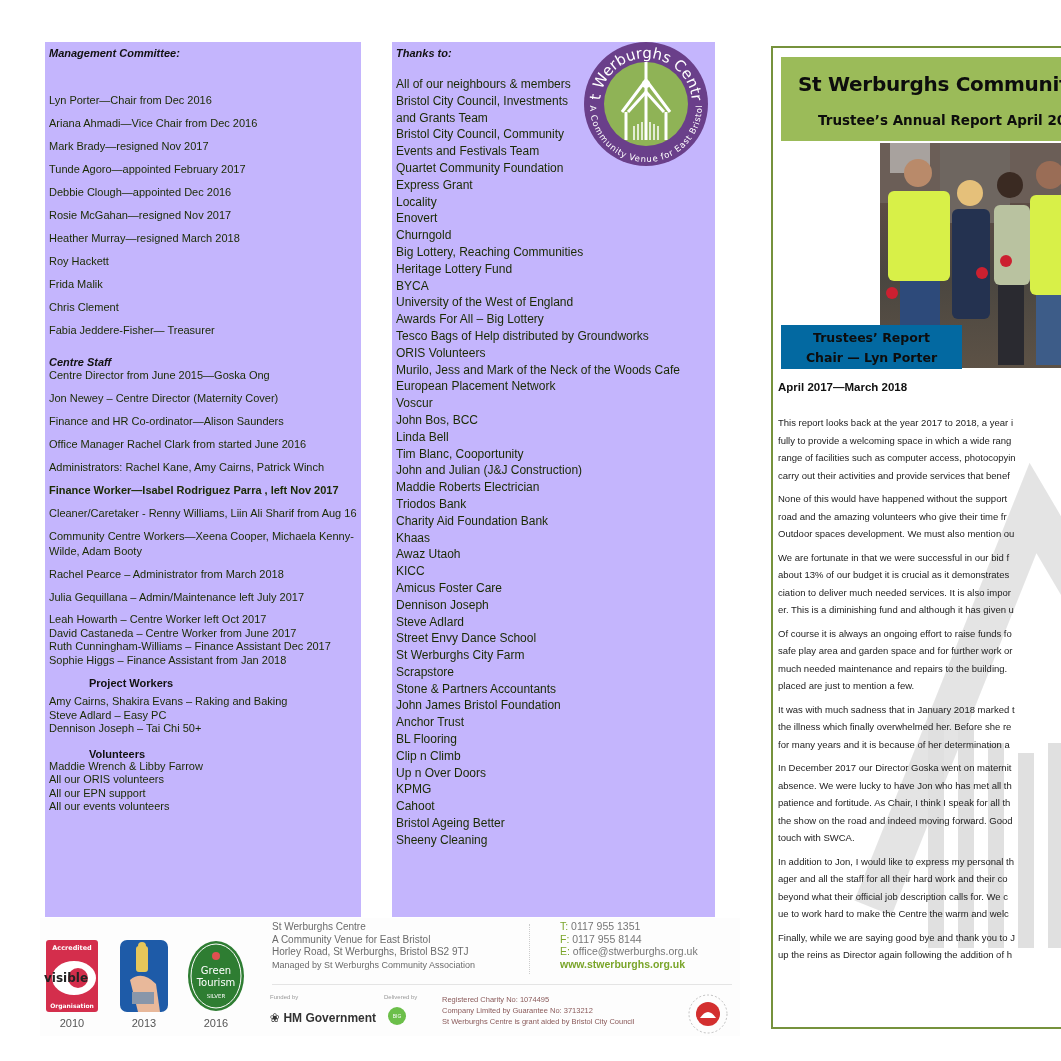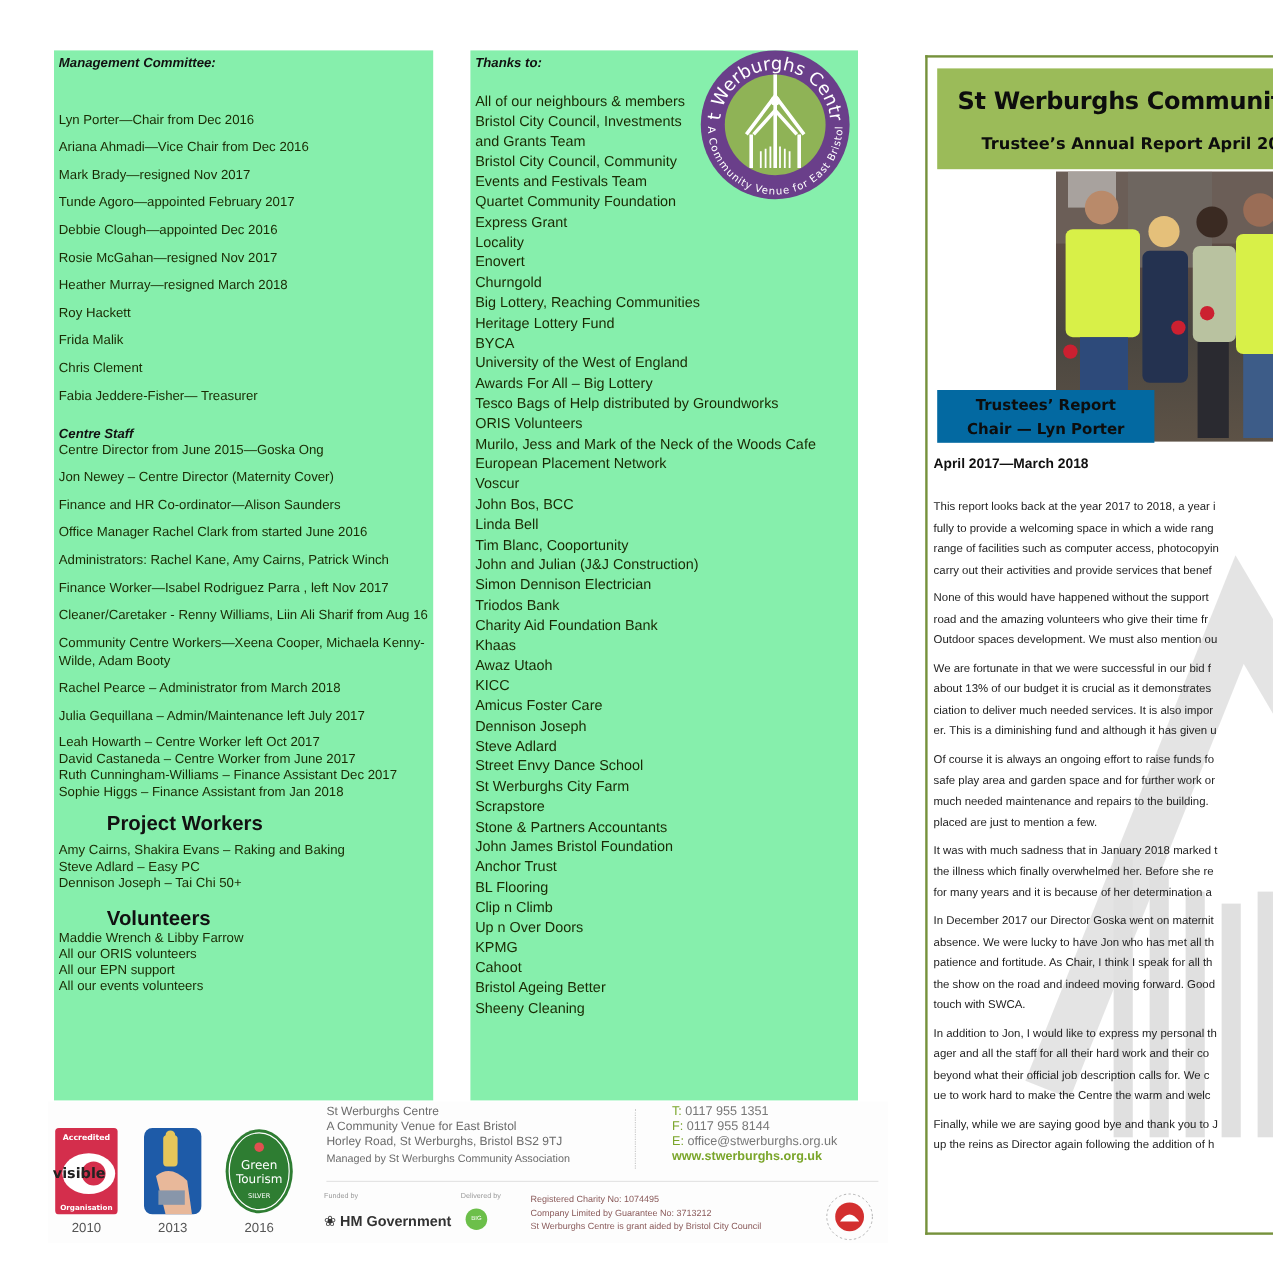--- a/index.html
+++ b/index.html
@@ -1,24 +1,24 @@
 <!DOCTYPE html>
 <html><head>
 <meta charset="utf-8">
 <style>
   * { box-sizing: border-box; margin: 0; padding: 0; }
   html, body { width: 1061px; height: 1061px; overflow: hidden; background: #ffffff; }
   body { position: relative; font-family: "Liberation Sans", "DejaVu Sans", sans-serif; color: #1c2a06; }
 
-  .green-panel { position: absolute; background: #86efac; }
+  .green-panel { position: absolute; background: #c4b5fd; }
   #panel-left { left: 45px; top: 42px; width: 316px; height: 875px; }
   #panel-right { left: 392px; top: 42px; width: 323px; height: 875px; }
 
   .panel-heading { font-weight: bold; font-style: italic; font-size: 11px; color: #111; }
-  .sub-heading { font-weight: bold; font-size: 17px; color: #111; padding-left: 40px; }
+  .sub-heading { font-weight: bold; font-size: 11px; color: #111; padding-left: 40px; }
   .line { font-size: 11px; line-height: 13.5px; color: #1a2a02; white-space: nowrap; }
   .spaced { line-height: 23px; }
   .wrap { white-space: normal; }
 
   #left-content { position: absolute; left: 4px; top: 5px; width: 310px; }
   #right-content { position: absolute; left: 4px; top: 5px; width: 318px; }
   .thanks-list .line { font-size: 12px; line-height: 16.8px; }
 
   #logo { position: absolute; left: 582px; top: 40px; width: 128px; height: 128px; }
 
@@ -76,21 +76,21 @@
         <div class="line spaced">Fabia Jeddere-Fisher— Treasurer</div>
       </div>
     <div style="height:14px"></div>
     <div class="panel-heading">Centre Staff</div>
     <div id="staff-list">
         <div class="line spaced wrap" style="line-height: 15px; margin-bottom: 8px;">Centre Director from June 2015—Goska Ong</div>
         <div class="line spaced wrap" style="line-height: 15px; margin-bottom: 8px;">Jon Newey – Centre Director (Maternity Cover)</div>
         <div class="line spaced wrap" style="line-height: 15px; margin-bottom: 8px;">Finance and HR Co-ordinator—Alison Saunders</div>
         <div class="line spaced wrap" style="line-height: 15px; margin-bottom: 8px;">Office Manager Rachel Clark from started June 2016</div>
         <div class="line spaced wrap" style="line-height: 15px; margin-bottom: 8px;">Administrators: Rachel  Kane, Amy Cairns, Patrick Winch</div>
-        <div class="line spaced wrap" style="line-height: 15px; margin-bottom: 8px;">Finance Worker—Isabel Rodriguez Parra , left Nov 2017</div>
+        <div class="line spaced wrap" style="line-height: 15px; margin-bottom: 8px; font-weight: bold;">Finance Worker—Isabel Rodriguez Parra , left Nov 2017</div>
         <div class="line spaced wrap" style="line-height: 15px; margin-bottom: 8px;">Cleaner/Caretaker - Renny Williams, Liin Ali Sharif from Aug 16</div>
         <div class="line spaced wrap" style="line-height: 15px; margin-bottom: 8px;">Community Centre Workers—Xeena Cooper, Michaela Kenny-Wilde, Adam Booty</div>
         <div class="line spaced wrap" style="line-height: 15px; margin-bottom: 8px;">Rachel Pearce – Administrator from March 2018</div>
         <div class="line spaced wrap" style="line-height: 15px; margin-bottom: 8px;">Julia Gequillana – Admin/Maintenance left July 2017</div>
       </div>
     <div id="staff-compact">
         <div class="line">Leah Howarth – Centre Worker left Oct 2017</div>
         <div class="line">David Castaneda – Centre Worker from June 2017</div>
         <div class="line">Ruth Cunningham-Williams – Finance Assistant Dec 2017</div>
         <div class="line">Sophie Higgs – Finance Assistant from Jan 2018</div>
@@ -136,21 +136,21 @@
         <div class="line">Awards For All – Big Lottery</div>
         <div class="line">Tesco Bags of Help distributed by Groundworks</div>
         <div class="line">ORIS Volunteers</div>
         <div class="line">Murilo, Jess and Mark of the Neck of the Woods Cafe</div>
         <div class="line">European Placement Network</div>
         <div class="line">Voscur</div>
         <div class="line">John Bos, BCC</div>
         <div class="line">Linda Bell</div>
         <div class="line">Tim Blanc, Cooportunity</div>
         <div class="line">John and Julian (J&amp;J Construction)</div>
-        <div class="line">Simon Dennison Electrician</div>
+        <div class="line">Maddie Roberts Electrician</div>
         <div class="line">Triodos Bank</div>
         <div class="line">Charity Aid Foundation Bank</div>
         <div class="line">Khaas</div>
         <div class="line">Awaz Utaoh</div>
         <div class="line">KICC</div>
         <div class="line">Amicus Foster Care</div>
         <div class="line">Dennison Joseph</div>
         <div class="line">Steve Adlard</div>
         <div class="line">Street Envy Dance School</div>
         <div class="line">St Werburghs City Farm</div>

